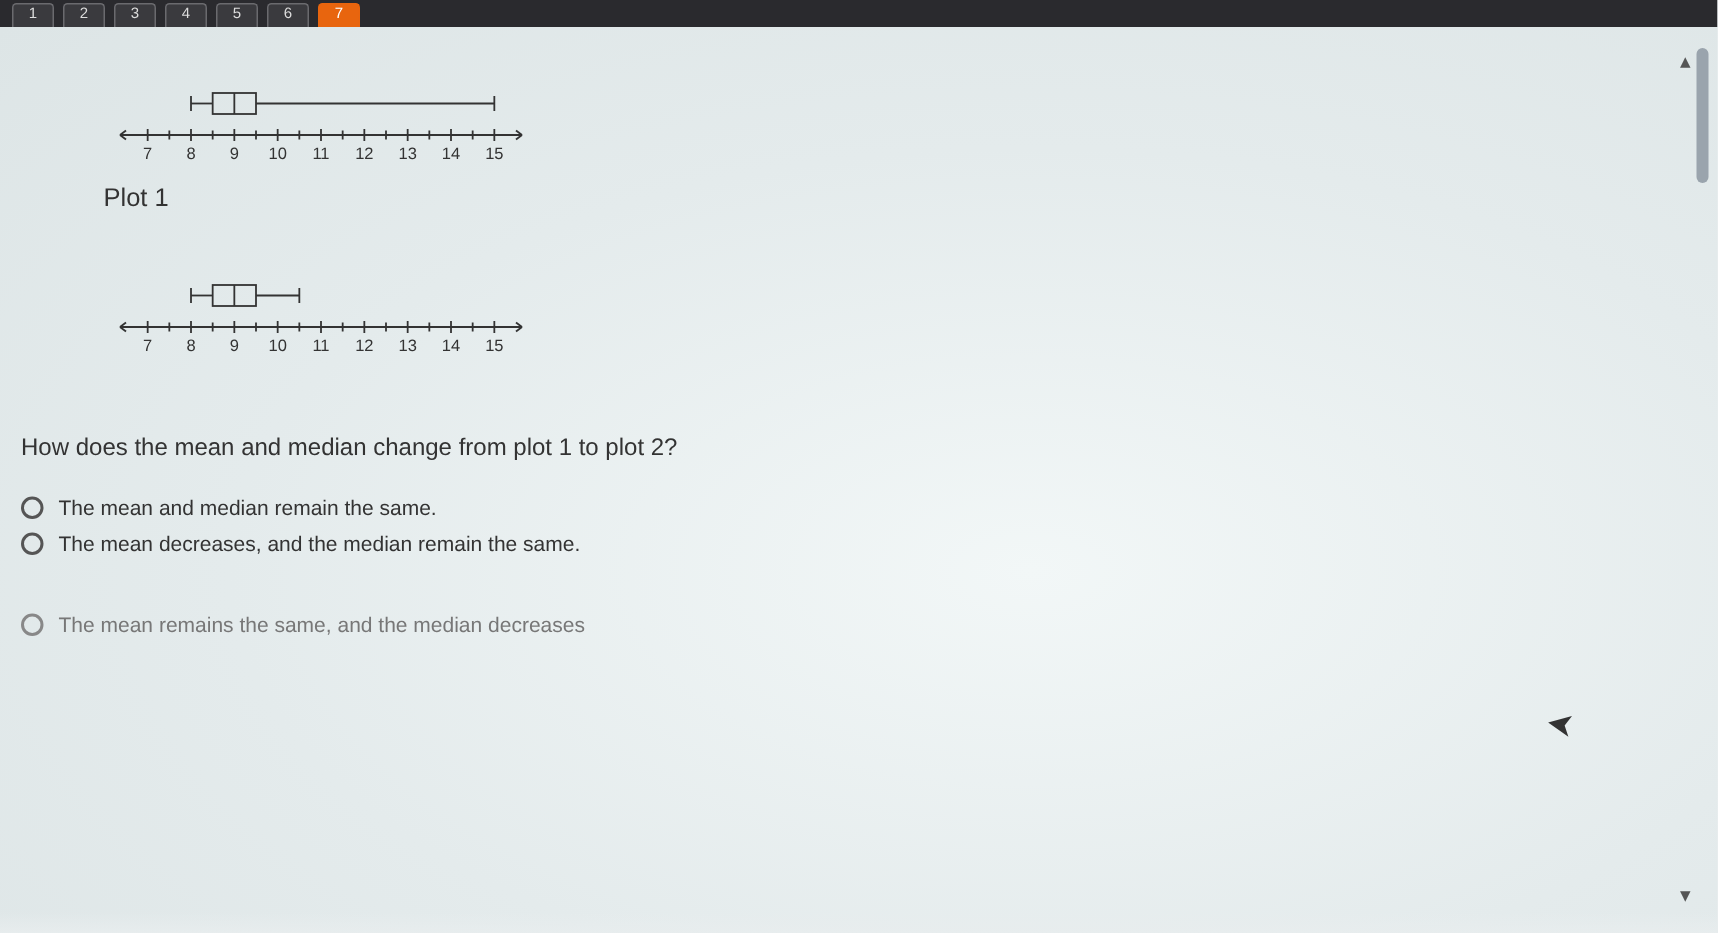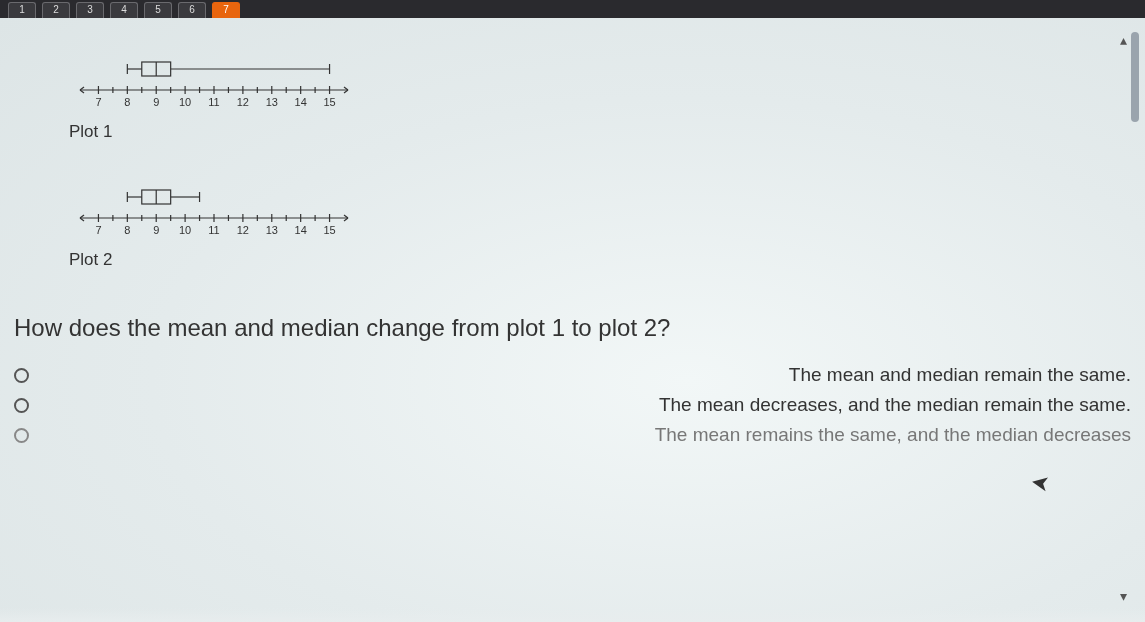--- a/index.html
+++ b/index.html
@@ -6,25 +6,25 @@
   html, body { width: 1145px; height: 622px; overflow: hidden; font-family: Arial, Helvetica, sans-serif; background:#e8edee; }
   .topbar { height: 18px; background:#2a2a2e; display:flex; gap:6px; padding-left:8px; align-items:flex-end;}
   .tabbtn { width:28px; height:16px; background:#3a3a3e; border:1px solid #6a6a6e; border-bottom:none; border-radius:3px 3px 0 0; color:#ddd; font-size:10px; text-align:center; line-height:14px;}
   .tabbtn.active { background:#e8650e; border-color:#e8650e; color:#fff;}
   .page { position:relative; padding: 12px 14px 0 14px; height: 604px; background: radial-gradient(ellipse at 60% 60%, #f2f7f7 0%, #e4ebec 55%, #dde5e6 100%);}
   .qtext { font-size: 19px; color:#333; line-height: 1.35; max-width: 1080px;}
   .plotwrap { margin-left: 60px; margin-top: 28px;}
   .plotblock { margin-bottom: 44px;}
   .plotlabel { font-size:17px; color:#333; text-align:left; width:260px; margin-left: -5px; margin-top:4px;}
   svg.plot { display:block; }
-  .prompt { font-size:24px; color:#333; margin-top: 30px;}
+  .prompt { font-size:16px; color:#333; margin-top: 30px;}
   .choices { margin-top: 18px;}
-  .choice { display:flex; align-items:center; gap:10px; font-size:19px; color:#333; padding:4px 0;justify-content:space-between;}
+  .choice { display:flex; align-items:center; gap:10px; font-size:14px; color:#333; padding:4px 0;}
   .radio { width:15px; height:15px; border:2px solid #555; border-radius:50%; flex:0 0 auto;}
-  .choice.fade { color:#777; }
+  .choice.fade { color:#777;margin-top:30px; }
   .choice.fade .radio { border-color:#888;}
   .scroll-indicator { position:absolute; right:6px; top:14px; width:8px; height:580px;}
   .scroll-thumb { position:absolute; right:0; top:0; width:8px; height:90px; background:#9aa4ad; border-radius:4px;}
   .scroll-arrow-up { position:absolute; right:18px; top:14px; font-size:14px; color:#555;}
   .scroll-arrow-down { position:absolute; right:18px; bottom:18px; font-size:14px; color:#555;}
   .cursor { position:absolute; right:96px; top:452px; font-size:22px; color:#333; transform: scaleX(-1) rotate(-10deg);}
   .fade-bottom { position:absolute; left:0; right:0; bottom:0; height:14px; background:linear-gradient(to bottom, rgba(232,237,238,0) 0%, rgba(232,237,238,0.9) 100%);}
 </style>
 </head>
 <body>
@@ -126,21 +126,20 @@
           <line x1="183.33333333333331" y1="29" x2="183.33333333333331" y2="35" stroke="#333" stroke-width="1.2"></line>
           <line x1="197.77777777777777" y1="28" x2="197.77777777777777" y2="36" stroke="#333" stroke-width="1.2"></line>
           <text x="197.77777777777777" y="48" font-size="11" fill="#333" text-anchor="middle">13</text>
           <line x1="212.22222222222223" y1="29" x2="212.22222222222223" y2="35" stroke="#333" stroke-width="1.2"></line>
           <line x1="226.66666666666669" y1="28" x2="226.66666666666669" y2="36" stroke="#333" stroke-width="1.2"></line>
           <text x="226.66666666666669" y="48" font-size="11" fill="#333" text-anchor="middle">14</text>
           <line x1="241.1111111111111" y1="29" x2="241.1111111111111" y2="35" stroke="#333" stroke-width="1.2"></line>
           <line x1="255.55555555555554" y1="28" x2="255.55555555555554" y2="36" stroke="#333" stroke-width="1.2"></line>
           <text x="255.55555555555554" y="48" font-size="11" fill="#333" text-anchor="middle">15</text>
         </svg>
-      <div class="plotlabel">Plot 2</div>
     </div>
 
   </div>
 
   <div class="prompt">How does the mean and median change from plot 1 to plot 2?</div>
 
   <div class="choices">
     <div class="choice">
       <span class="radio"></span>
       <span>The mean and median remain the same.</span>

